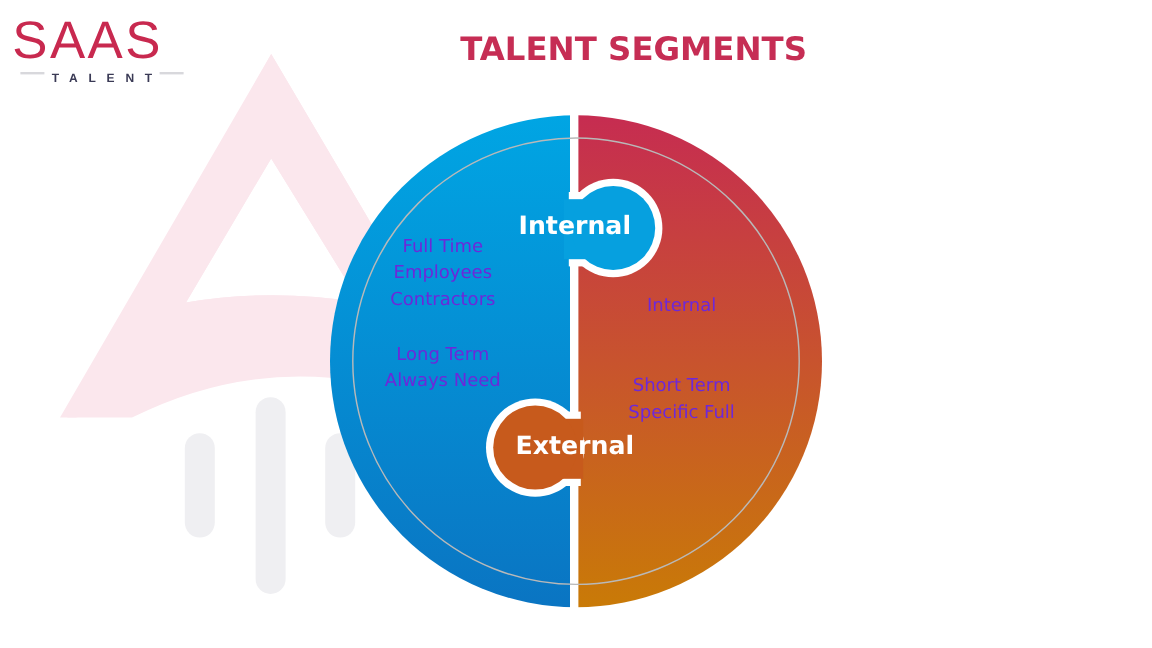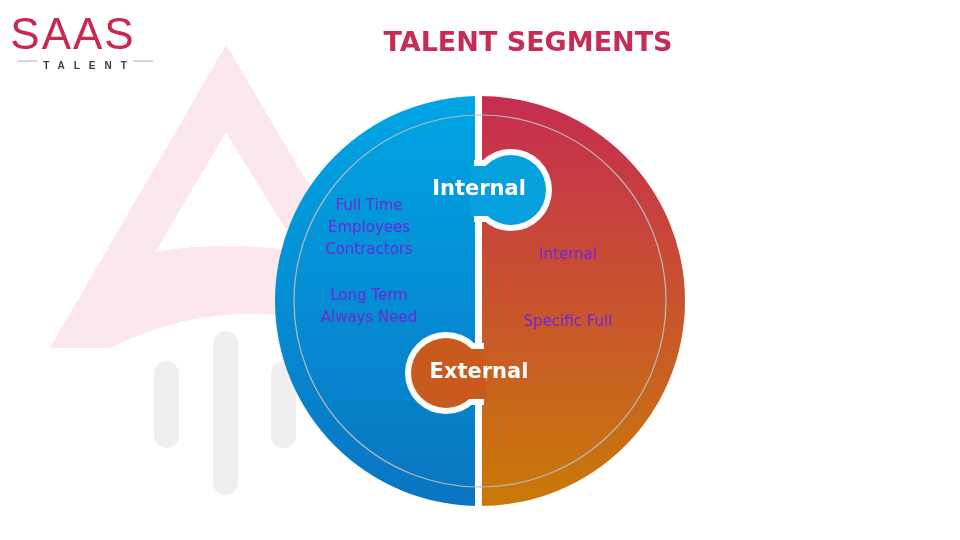--- a/index.html
+++ b/index.html
@@ -119,14 +119,15 @@
 </div>
 <div class="abs seg-text" style="left:289px; top:284px;">
   <div>Long Term</div>
   <div>Always Need</div>
 </div>
 
 <div class="abs seg-text" style="left:488px; top:243px;">
   <div>Internal</div>
 </div>
 <div class="abs seg-text" style="left:488px; top:310px;">
+  <div>Short Term</div>
   <div>Specific Full</div>
 </div>
 
 </body></html>

